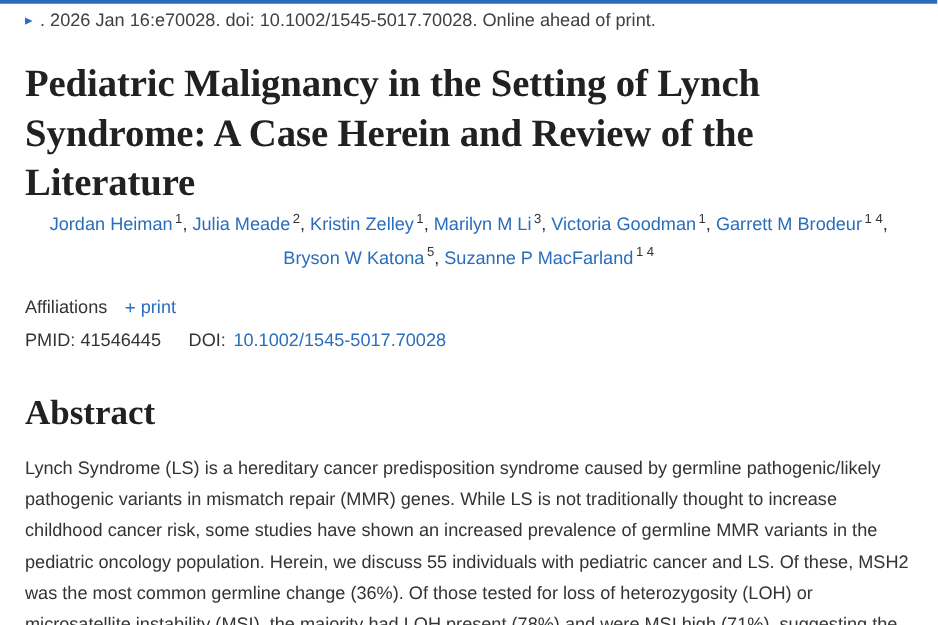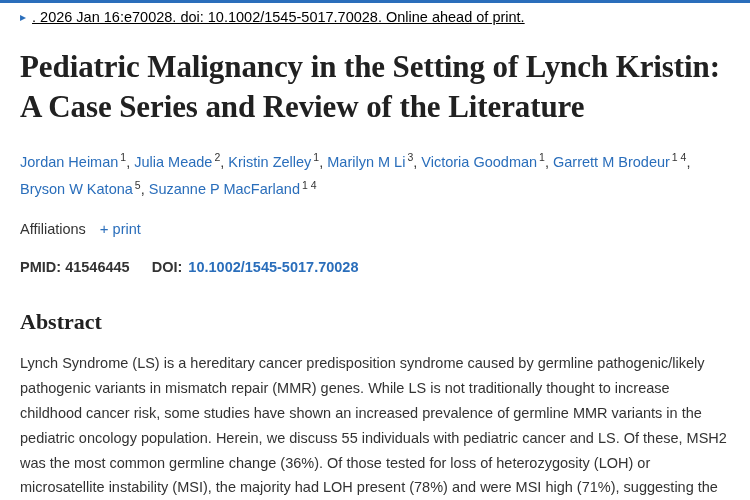--- a/index.html
+++ b/index.html
@@ -43,40 +43,40 @@
     font-size: 12px;
     margin-right: 6px;
     position: relative;
     top: -1px;
   }
   .journal {
     color: #2a6ebb;
     text-decoration: none;
     font-weight: 400;
   }
-  .cit-rest { color: #000000; text-decoration: underline; }
+  .cit-rest { color: #404040; }
 
   
   h1.title {
     font-family: "Liberation Serif", serif;
     font-size: 31px;
     line-height: 1.28;
     font-weight: 700;
     color: #212121;
     margin: 22px 0 0 0;
     letter-spacing: -0.1px;
   }
 
   
   .authors {
-    margin-top: 22px;
     font-size: 14.5px;
     line-height: 1.75;
     color: #2a6ebb;
     max-width: 712px;
+    text-align: center;
   }
   .author-name {
     color: #2a6ebb;
     text-decoration: none;
     cursor: pointer;
   }
   .sup {
     font-size: 10.5px;
     vertical-align: super;
     color: #333333;
@@ -101,36 +101,35 @@
     font-size: 14.5px;
   }
   .expand-btn .plus {
     font-size: 15px;
     margin-right: 4px;
     line-height: 1;
   }
 
   
   .ids {
-    margin-top: 22px;
+    margin-top: 11px;
     font-size: 14.5px;
     color: #333333;
-    font-weight: bold;
   }
   .ids .doi-link {
     color: #2a6ebb;
     text-decoration: none;
     margin-left: 2px;
   }
   .ids .spacer { display: inline-block; width: 14px; }
 
   
   h2.section-head {
     font-family: "Liberation Serif", serif;
-    font-size: 22px;
+    font-size: 28px;
     font-weight: 700;
     color: #212121;
     margin: 34px 0 0 0;
   }
   p.abstract {
     font-size: 14.5px;
     line-height: 1.72;
     color: #333333;
     margin: 16px 0 0 0;
     max-width: 716px;
@@ -141,21 +140,21 @@
 <body>
 
 <div class="page">
   <div class="top-rule"></div>
 
   <div class="cit-line">
     <span class="chev">▸</span>
     <span class="cit-rest">. 2026 Jan 16:e70028. doi: 10.1002/1545-5017.70028. Online ahead of print.</span>
   </div>
 
-  <h1 class="title">Pediatric Malignancy in the Setting of Lynch Kristin: A Case Series and Review of the Literature</h1>
+  <h1 class="title">Pediatric Malignancy in the Setting of Lynch Syndrome: A Case Herein and Review of the Literature</h1>
 
   <div class="authors">
     <span><a class="author-name" href="#">Jordan Heiman</a><span class="sup">1</span><span class="comma">,</span></span>
     <span><a class="author-name" href="#">Julia Meade</a><span class="sup">2</span><span class="comma">,</span></span>
     <span><a class="author-name" href="#">Kristin Zelley</a><span class="sup">1</span><span class="comma">,</span></span>
     <span><a class="author-name" href="#">Marilyn M Li</a><span class="sup">3</span><span class="comma">,</span></span>
     <span><a class="author-name" href="#">Victoria Goodman</a><span class="sup">1</span><span class="comma">,</span></span>
     <span><a class="author-name" href="#">Garrett M Brodeur</a><span class="sup">1 4</span><span class="comma">,</span></span>
     <span><a class="author-name" href="#">Bryson W Katona</a><span class="sup">5</span><span class="comma">,</span></span>
     <span><a class="author-name" href="#">Suzanne P MacFarland</a><span class="sup">1 4</span></span>

